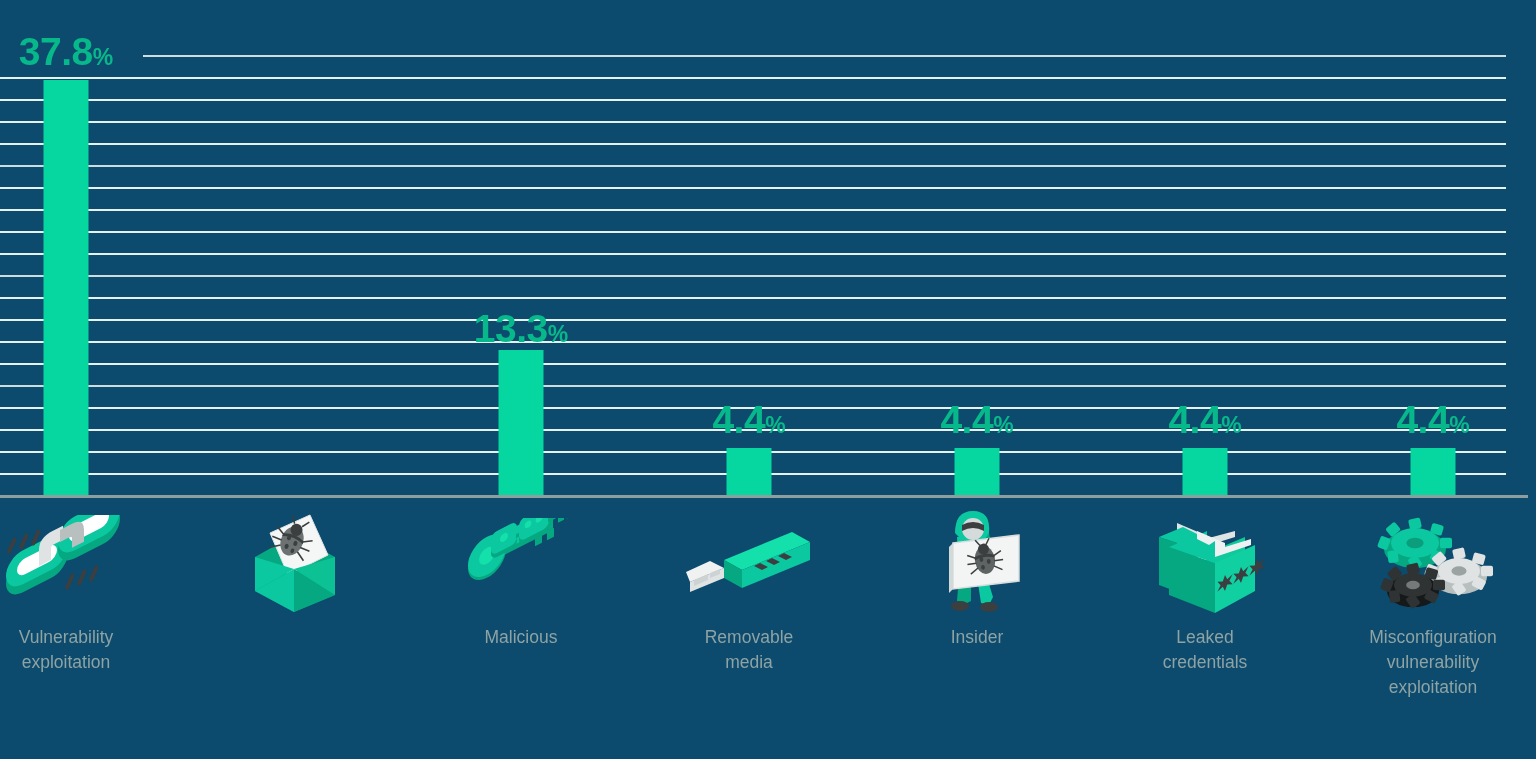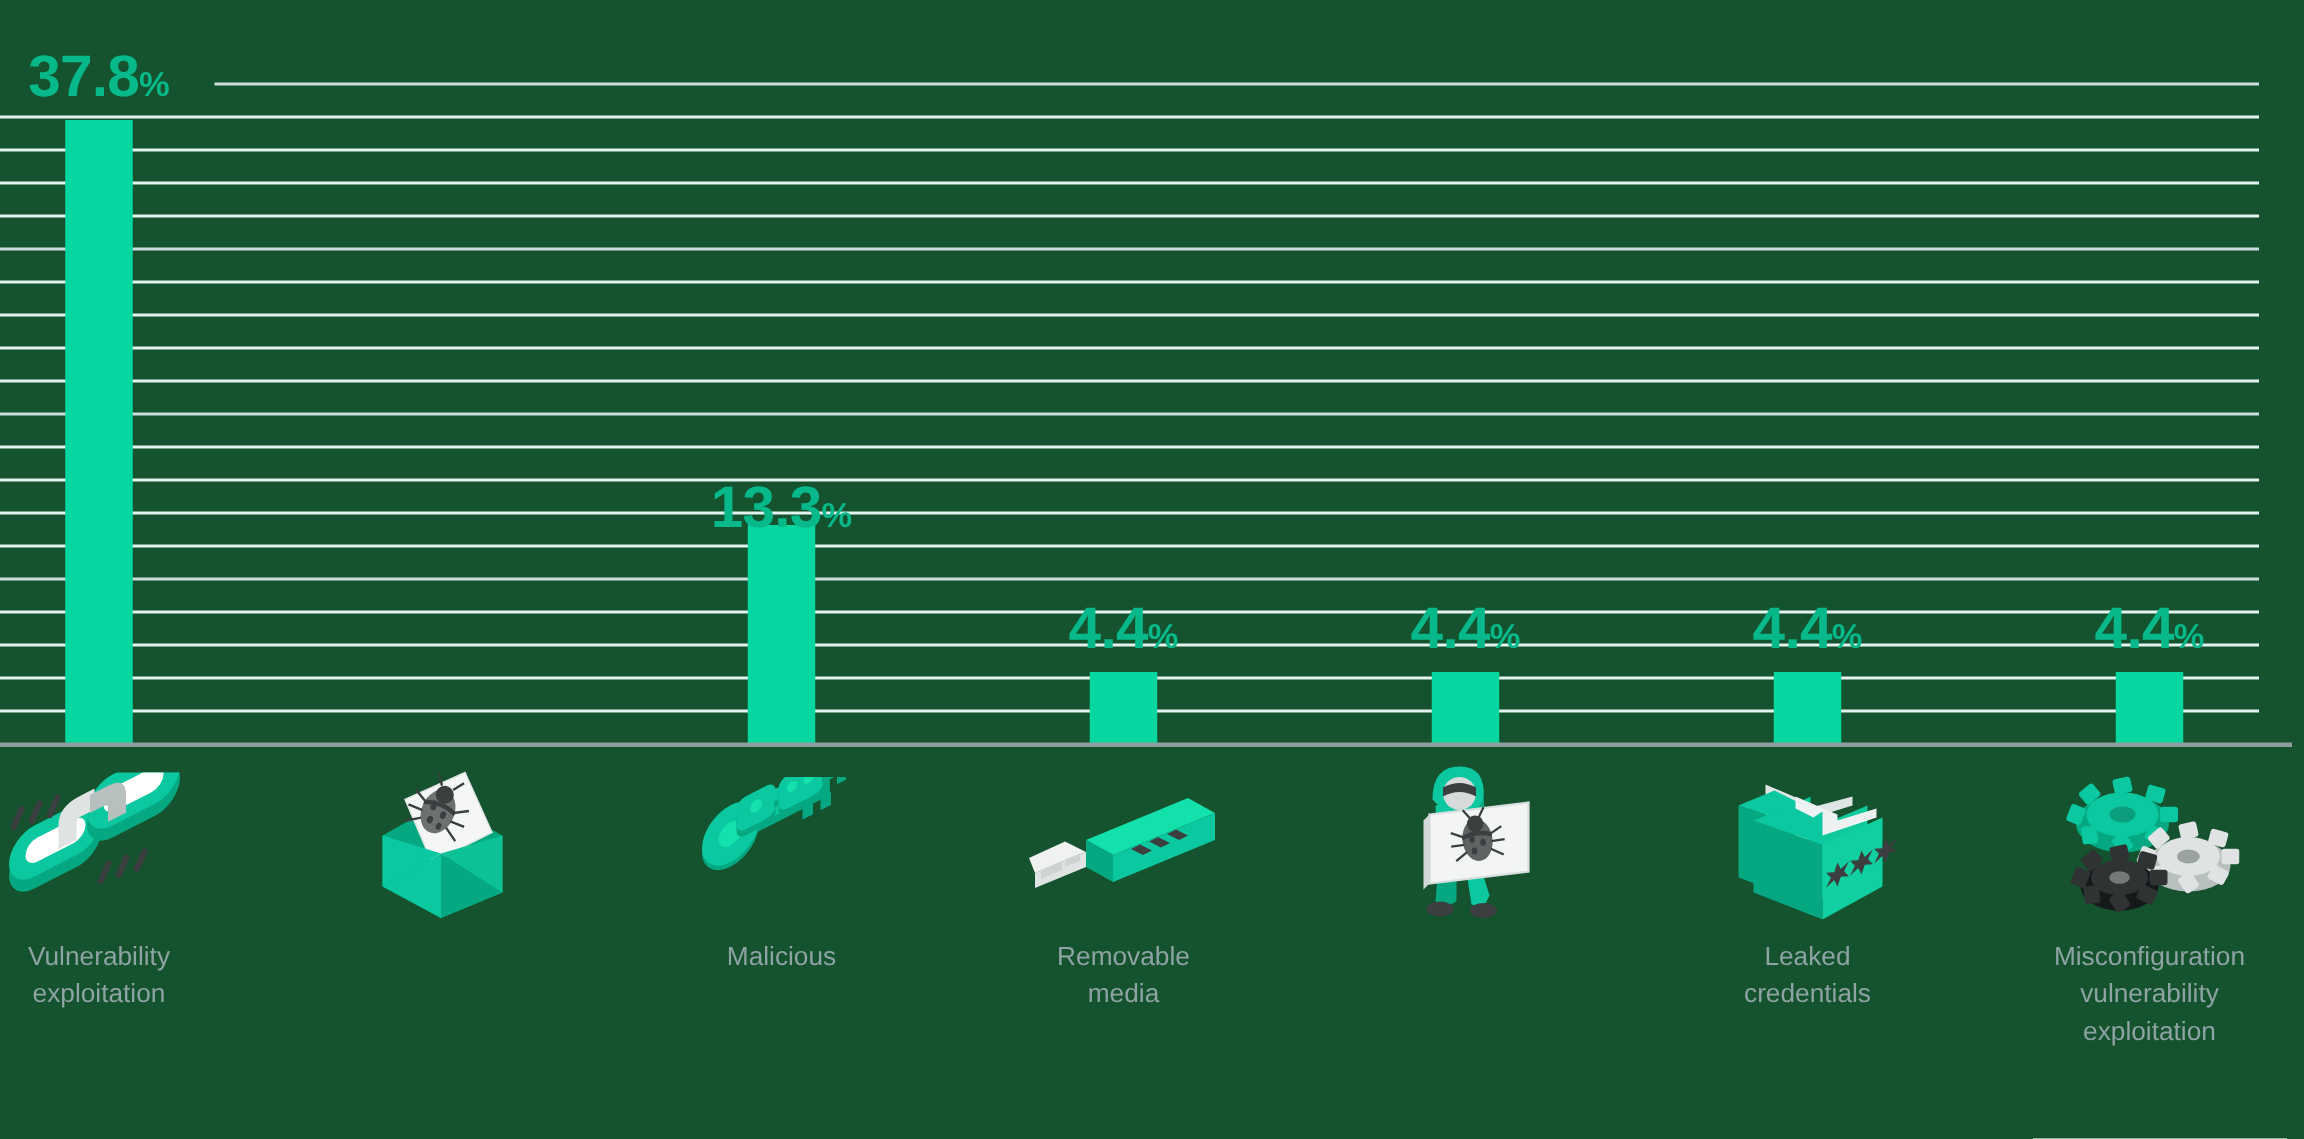--- a/index.html
+++ b/index.html
@@ -108,21 +108,21 @@
     color:#8ea3a3;
     font-size:17.5px;
     line-height:25px;
     font-weight:400;
     white-space:pre-line;
   }
 </style>
 </head>
 <body>
 
-<div id="chart-root" style="background: #14532d;">
+<div id="chart-root" style="background: #0c4a6e;">
 
   <div id="gridlines">
       <div class="gridline" style="top: 473px;"></div>
       <div class="gridline" style="top: 451px;"></div>
       <div class="gridline" style="top: 429px;"></div>
       <div class="gridline" style="top: 407px;"></div>
       <div class="gridline major" style="top: 385px;"></div>
       <div class="gridline" style="top: 363px;"></div>
       <div class="gridline" style="top: 341px;"></div>
       <div class="gridline" style="top: 319px;"></div>
@@ -140,21 +140,21 @@
       <div class="gridline top-major" style="top: 55px;"></div>
     </div>
 
   <div id="plot">
       <div class="bar-group" style="left: -14px;">
         <div class="bar" title="37.8%" style="height: 416.934px; background: rgb(6, 214, 160);"></div>
         <div class="bar-value" style="color: rgb(7, 185, 138); bottom: 428.934px;"><span>37.8</span><span class="pct">%</span></div>
       </div>
       <div class="bar-group" style="left: 441px;">
         <div class="bar" title="13.3%" style="height: 146.699px; background: rgb(6, 214, 160);"></div>
-        <div class="bar-value" style="color: rgb(7, 185, 138); bottom: 142px;"><span>13.3</span><span class="pct">%</span></div>
+        <div class="bar-value" style="color: rgb(7, 185, 138); bottom: 152px;"><span>13.3</span><span class="pct">%</span></div>
       </div>
       <div class="bar-group" style="left: 669px;">
         <div class="bar" title="4.4%" style="height: 48.532px; background: rgb(6, 214, 160);"></div>
         <div class="bar-value" style="color: rgb(7, 185, 138); bottom: 60.532px;"><span>4.4</span><span class="pct">%</span></div>
       </div>
       <div class="bar-group" style="left: 897px;">
         <div class="bar" title="4.4%" style="height: 48.532px; background: rgb(6, 214, 160);"></div>
         <div class="bar-value" style="color: rgb(7, 185, 138); bottom: 60.532px;"><span>4.4</span><span class="pct">%</span></div>
       </div>
       <div class="bar-group" style="left: 1125px;">
@@ -305,20 +305,21 @@
                 <ellipse cx="0" cy="-11" rx="5.5" ry="5.5" fill="#3b3f40"></ellipse>
                 <path d="M-10 -4 Q0 -8 10 -4 L10 -1 Q0 -5 -10 -1 Z" fill="#3b3f40"></path>
                 <ellipse cx="-3.5" cy="-1" rx="1.9" ry="2.4" fill="#3b3f40"></ellipse>
                 <ellipse cx="3.5" cy="2" rx="1.9" ry="2.4" fill="#3b3f40"></ellipse>
                 <ellipse cx="-3" cy="7" rx="1.9" ry="2.4" fill="#3b3f40"></ellipse>
                 <path d="M-9 -3 L-17 -7 M-9 2 L-18 2 M-8 7 L-16 12 M9 -3 L17 -7 M9 2 L18 2 M8 7 L16 12 M-3 -15 L-7 -21 M3 -15 L7 -21" stroke="#3b3f40" stroke-width="1.5" fill="none"></path>
               </g>
             </g>
           </svg>
         </div>
+        <div class="cat-label" style="color: rgb(142, 163, 163);">Insider</div>
       </div>
       <div class="cat" style="left: 1105px;">
         <div class="cat-icon">
           <svg width="120" height="100" viewBox="0 0 120 100">
             <g transform="translate(4,4)">
               <path d="M28 6 L56 18 L56 22 L86 14 L86 20 L28 38 Z" fill="#dfe4e4"></path>
               <path d="M10 20 L10 68 L58 86 L58 36 Z" fill="#05a880"></path>
               <path d="M10 20 L34 10 L50 18 L58 14 L58 36 Z" fill="#0bc8a0"></path>
               <path d="M58 36 L58 86 L96 66 L96 20 Z" fill="#0ec99c"></path>
             </g>

